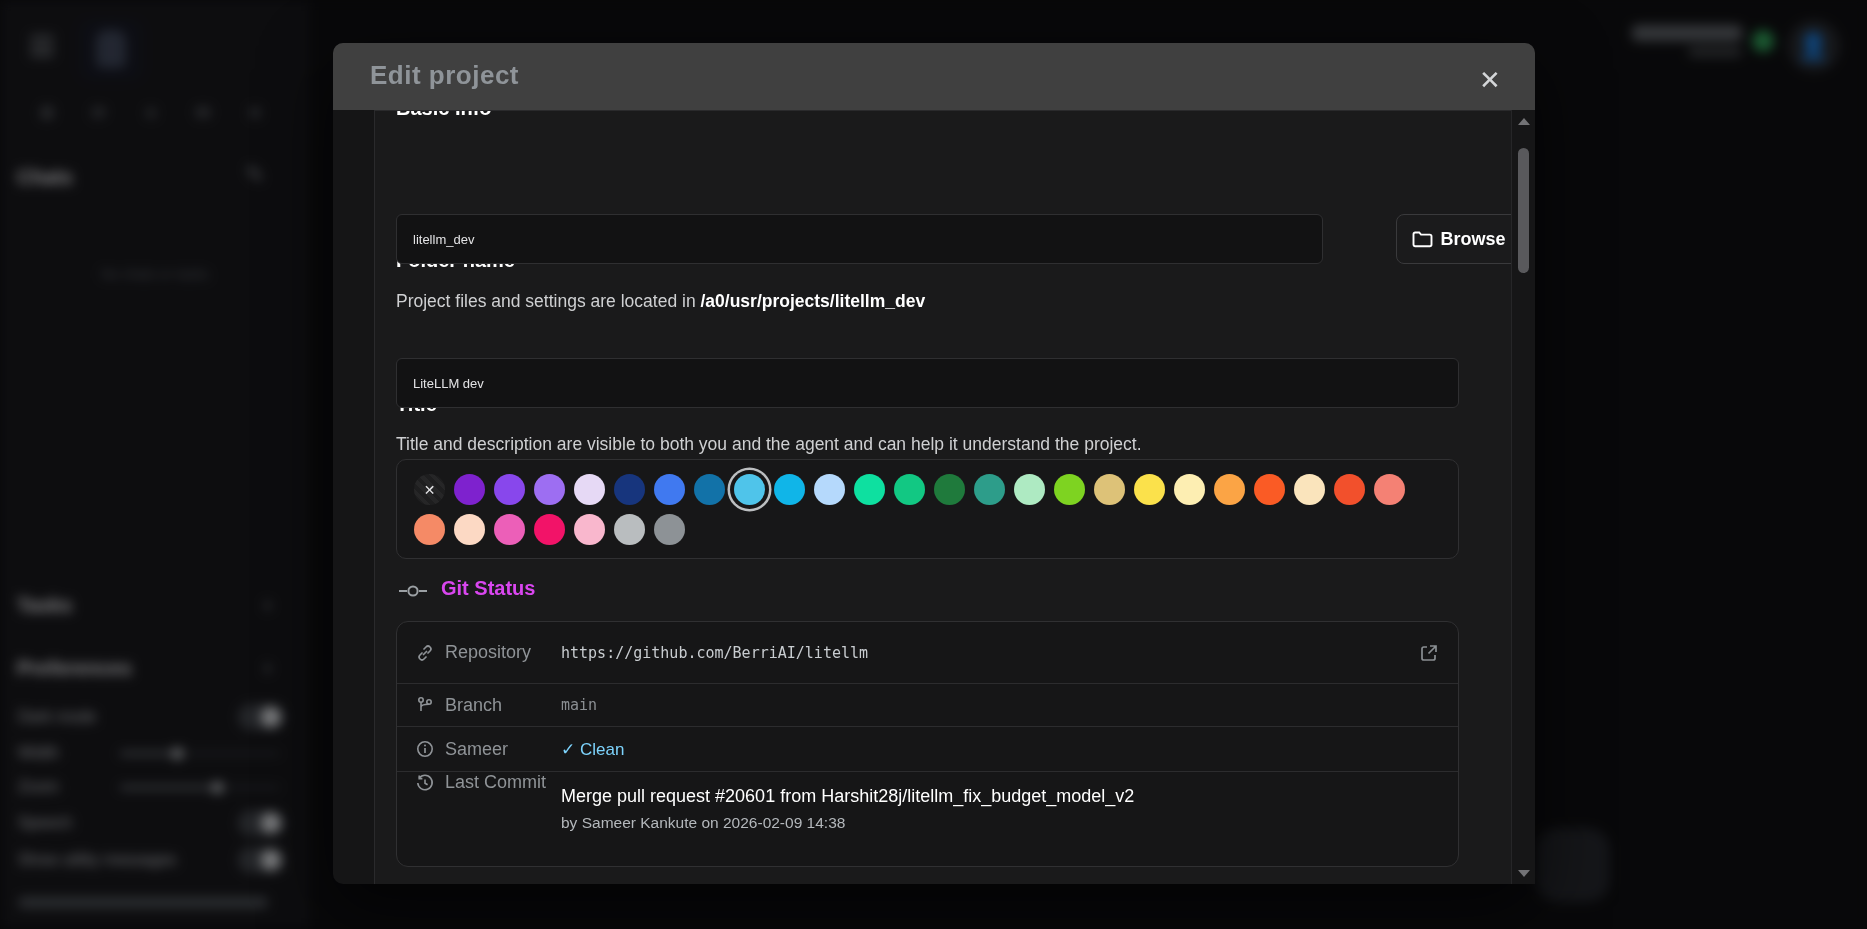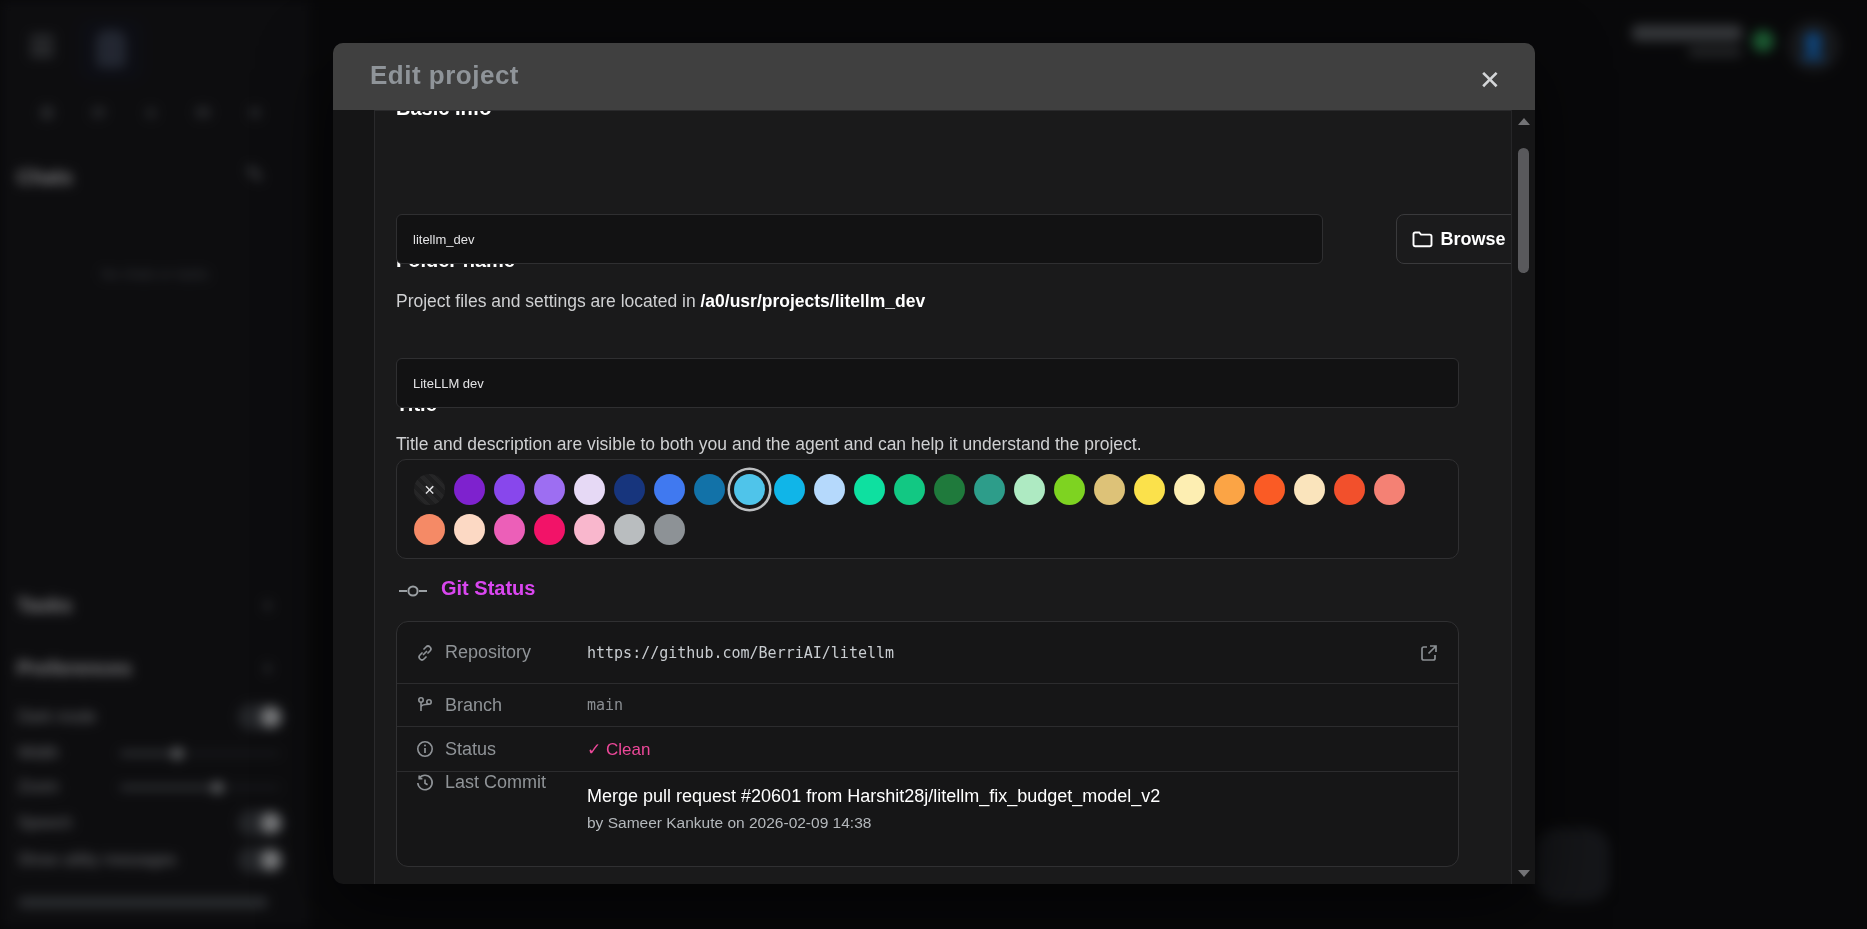--- a/index.html
+++ b/index.html
@@ -53,28 +53,28 @@
 
   .color-box{position:absolute;left:0;top:348px;width:1063px;height:100px;border:1px solid #303032;border-radius:10px;background:#171718;}
   .swatch-row{position:absolute;left:17px;display:flex;gap:9px;}
   .swatch{width:31px;height:31px;border-radius:50%;flex:none;cursor:pointer;}
   .swatch.none{background:repeating-linear-gradient(45deg,#262627 0 4px,#1e1e1f 4px 8px);color:#e6e6e8;font-size:14px;display:flex;align-items:center;justify-content:center;}
   .swatch.selected{box-shadow:0 0 0 4px #171718,0 0 0 6.5px #bcbfc1;}
 
   .git-heading{position:absolute;left:45px;top:466px;font-size:20px;font-weight:bold;color:#d946ef;}
   .git-head-icon{position:absolute;left:3px;top:472px;}
   .git-box{position:absolute;left:0;top:510px;width:1063px;height:246px;border:1px solid #303032;border-radius:12px;background:#161617;overflow:hidden;}
-  .git-row{position:relative;display:flex;align-items:center;gap:26px;}
+  .git-row{position:relative;display:flex;align-items:center;}
   .git-div{height:1px;background:#2c2c2e;margin:0 0;}
   .g-label{display:flex;align-items:center;gap:10px;color:#8f9397;font-size:18px;width:164px;padding-left:18px;flex:none;}
   .g-icon{width:20px;display:flex;justify-content:center;flex:none;color:#8f9397;}
   .mono{font-family:"DejaVu Sans Mono",monospace;}
   .repo-val{font-size:15px;color:#c9cdd1;}
   .branch-val{font-size:15px;color:#8a8e92;}
-  .status-val{font-size:17px;color:#ec4899;}
+  .status-val{font-size:17px;color:#7dd3fc;}
   .ext-link{position:absolute;right:18px;top:50%;transform:translateY(-50%);background:none;border:none;padding:0;cursor:pointer;color:#8a8f93;}
   .commit-col{display:flex;flex-direction:column;gap:7px;padding:14px 0 16px 0;}
   .hash{font-size:15px;color:#85898d;}
   .commit-msg{font-size:18px;color:#ffffff;}
   .byline{font-size:15.5px;color:#b4b8bc;}
 
   .vscroll{position:absolute;top:67px;right:0;bottom:0;width:24px;background:#161617;border-left:1px solid #262628;}
   .arrow{position:absolute;left:50%;transform:translateX(-50%);width:0;height:0;border-left:6px solid transparent;border-right:6px solid transparent;}
   .arrow.up{top:8px;border-bottom:7px solid #737376;}
   .arrow.down{bottom:7px;border-top:7px solid #737376;}
@@ -268,21 +268,21 @@
           <div class="git-div"></div>
           <div class="git-row" style="height:44px;">
             <span class="g-label">
               <span class="g-icon">
                 <svg width="18" height="18" viewBox="0 0 18 18">
                     <circle cx="9" cy="9" r="7.2" fill="none" stroke="#8f9397" stroke-width="1.6"></circle>
                     <line x1="9" y1="8" x2="9" y2="13" stroke="#8f9397" stroke-width="1.7"></line>
                     <circle cx="9" cy="5.4" r="1" fill="#8f9397"></circle>
                   </svg>
               </span>
-              <span>Status</span>
+              <span>Sameer</span>
             </span>
             <span class="status-val"><span>✓</span> <span>Clean</span></span>
           </div>
           <div class="git-div"></div>
           <div class="git-row" style="height:96px;align-items:flex-start;">
             <span class="g-label" style="">
               <span class="g-icon">
                 <svg width="18" height="18" viewBox="0 0 18 18">
                     <path d="M3.2 4.2 A7.2 7.2 0 1 1 1.8 9" fill="none" stroke="#8f9397" stroke-width="1.6"></path>
                     <path d="M3.2 1.4 V4.6 H6.4" fill="none" stroke="#8f9397" stroke-width="1.6"></path>

